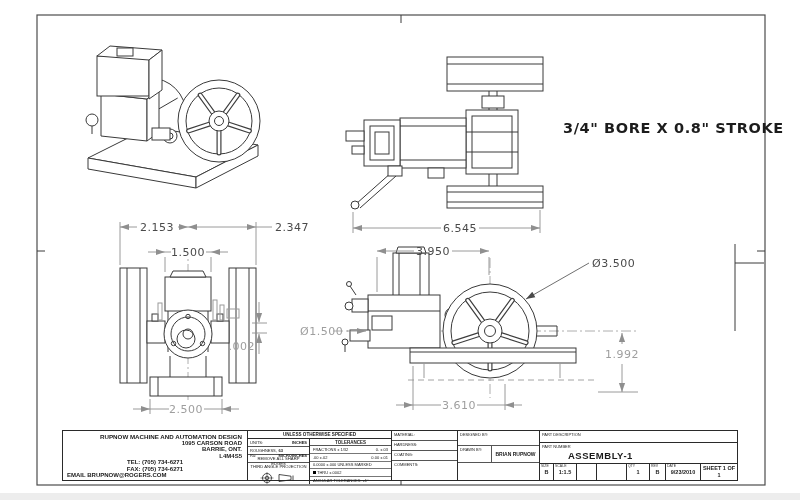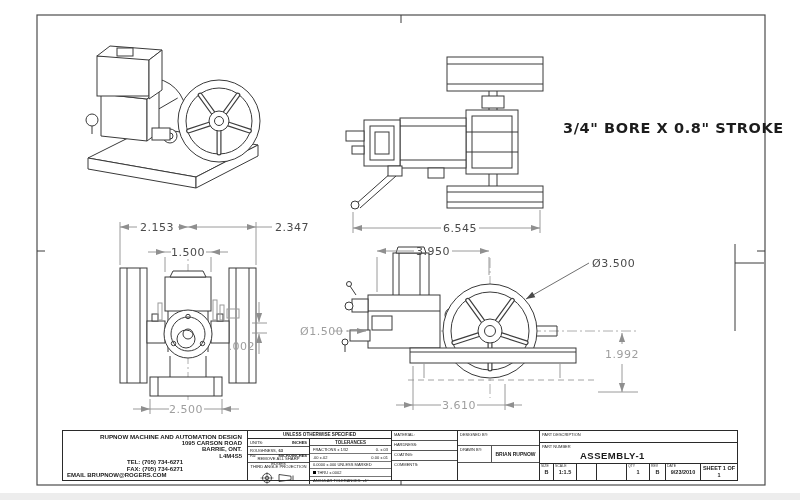--- a/index.html
+++ b/index.html
@@ -47,21 +47,21 @@
   .tb-people{width:82px;border-left:1px solid #2a2a2a;display:flex;flex-direction:column;}
   .p-row{height:15px;border-bottom:1px solid #555;font-size:4px;padding:1px 2px;}
   .p-row.split{display:flex;padding:0;height:17px;}
   .p-row.split .p-lbl{width:34px;border-right:1px solid #555;padding:1px 2px;}
   .p-row.split .p-val{flex:1;font-size:5px;font-weight:bold;text-align:center;padding-top:5px;}
   .p-row.empty{flex:1;border-bottom:none;}
   .tb-part{flex:1;border-left:1px solid #2a2a2a;display:flex;flex-direction:column;}
   .pt-desc{height:12px;border-bottom:1px solid #2a2a2a;font-size:4px;padding:1px 2px;}
   .pt-num{height:21px;border-bottom:1px solid #2a2a2a;position:relative;}
   .pt-lbl{position:absolute;top:1px;left:2px;font-size:4px;}
-  .pt-val{position:absolute;top:7px;left:40px;font-size:9.5px;font-weight:bold;letter-spacing:.5px;}
+  .pt-val{position:absolute;top:7px;left:28px;font-size:9.5px;font-weight:bold;letter-spacing:.5px;}
   .pt-foot{flex:1;display:flex;}
   .f-cell{border-left:1px solid #2a2a2a;display:flex;flex-direction:column;}
   .f-cell:first-child{border-left:none;}
   .f-l{font-size:3.5px;color:#333;padding-left:1px;line-height:4.5px;}
   .f-v{font-size:5.5px;font-weight:bold;text-align:center;line-height:7px;}
   .w-size{width:13px}.w-scale{width:23px}.w-b1{width:20px}.w-b2{width:30px}
   .w-qty{width:23px}.w-rev{width:16px}.w-date{width:35px}
   .f-sheet{flex:1;justify-content:center;}
 </style>
 </head>

